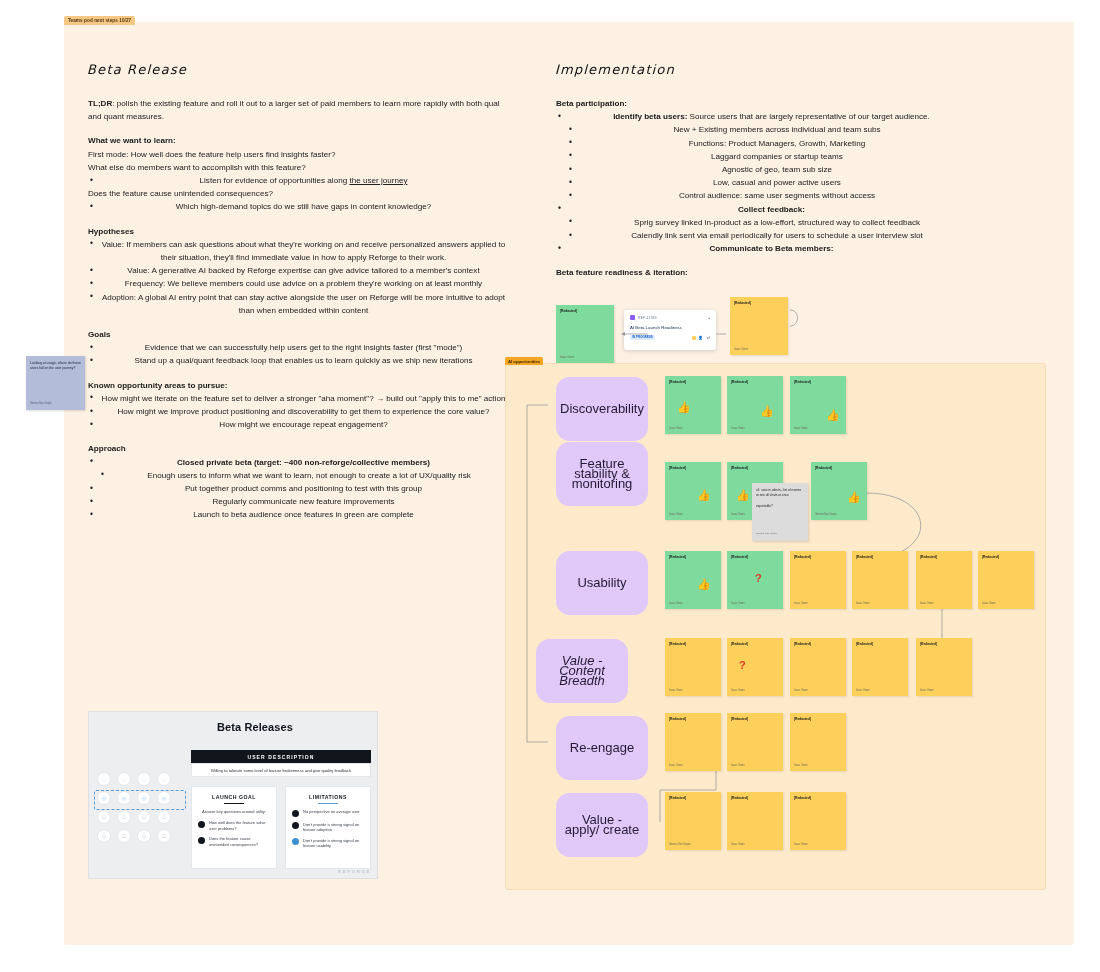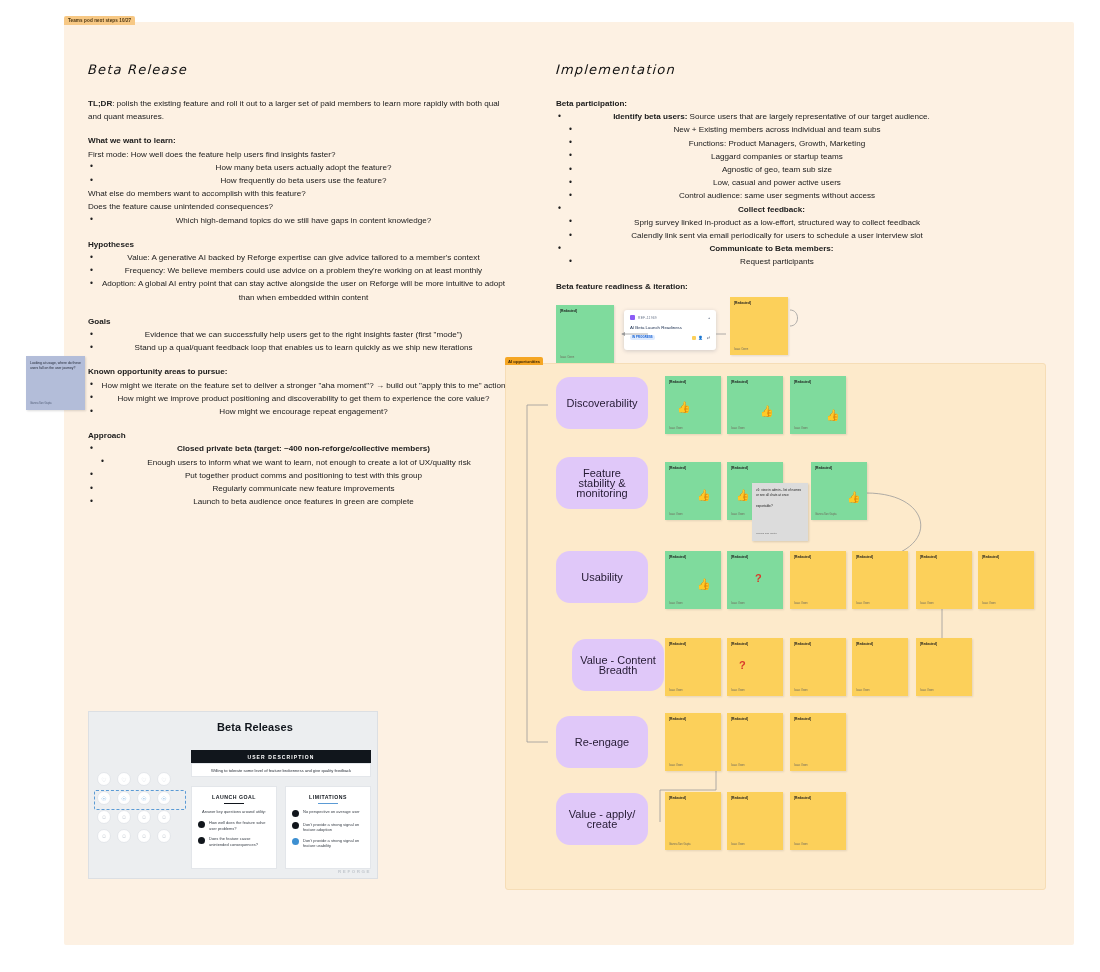--- a/index.html
+++ b/index.html
@@ -114,24 +114,24 @@
     border-radius: 3px;
   }
   .board-tag {
     position: absolute; left: 505px; top: 357px;
     background: #f5a623; color: #3b2606;
     font-size: 4.2px; font-weight: 700;
     padding: 1.5px 3px; border-radius: 2px 2px 0 0; white-space: nowrap;
   }
 
   .lane-pill {
-    position: absolute; width: 92px; height: 52px;
+    position: absolute; width: 92px; height: 64px;
     background: #e0c8f9; border-radius: 14px;
     display: flex; align-items: center; justify-content: center; text-align: center;
-    font-size: 11px; color: #241a33; line-height: 10px; padding: 8px 8px;
+    font-size: 13px; color: #241a33; line-height: 10px; padding: 8px 8px;
   }
 
   .note {
     position: absolute; width: 56px; height: 58px;
     box-shadow: 1px 1px 2px rgba(0,0,0,.10);
     padding: 4px;
   }
   .note .tag  { font-size: 3.3px; font-weight: 700; color: #1b1b1b; }
   .note .auth { position: absolute; left: 4px; bottom: 4px; font-size: 2.6px; color: #6d6a5c; }
   .thumb { position: absolute; font-size: 11px; line-height: 1; color: #1f9d55; }
@@ -215,33 +215,33 @@
   <div class="col col-left">
     <div class="marker-title">Beta Release</div>
 
     <div class="p">
       <b>TL;DR</b><span>: polish the existing feature and roll it out to a larger set of paid members to learn more rapidly with both qual and quant measures.</span>
     </div>
 
     <div class="spacer"></div>
     <div class="h">What we want to learn:</div>
     <div class="p">First mode: How well does the feature help users find insights faster?</div>
-    <ul class="ul">
-      <li>How many beta users actually adopt the feature?</li>
-      <li>How frequently do beta users use the feature?</li>
-    </ul>
     <div class="p">What else do members want to accomplish with this feature?</div>
+    <ul class="ul">
+      <li><span>Listen for evidence of opportunities along </span><span class="u">the user journey</span></li>
+    </ul>
     <div class="p">Does the feature cause unintended consequences?</div>
     <ul class="ul">
       <li>Which high-demand topics do we still have gaps in content knowledge?</li>
     </ul>
 
     <div class="spacer"></div>
     <div class="h">Hypotheses</div>
     <ul class="ul">
+      <li>Value: If members can ask questions about what they're working on and receive personalized answers applied to their situation, they'll find immediate value in how to apply Reforge to their work.</li>
       <li>Value: A generative AI backed by Reforge expertise can give advice tailored to a member's context</li>
       <li>Frequency: We believe members could use advice on a problem they're working on at least monthly</li>
     </ul>
     <ul class="ul">
       <li>Adoption: A global AI entry point that can stay active alongside the user on Reforge will be more intuitive to adopt than when embedded within content</li>
     </ul>
 
     <div class="spacer"></div>
     <div class="h">Goals</div>
     <ul class="ul">
@@ -289,23 +289,20 @@
     </ul>
     <ul class="ul">
       <li class="b">Collect feedback:</li>
     </ul>
     <ul class="ul lvl2">
       <li>Sprig survey linked in-product as a low-effort, structured way to collect feedback</li>
       <li>Calendly link sent via email periodically for users to schedule a user interview slot</li>
     </ul>
     <ul class="ul">
       <li class="b">Communicate to Beta members:</li>
-    </ul>
-    <ul class="ul lvl2">
-      <li>Request participants</li>
     </ul>
 
     <div class="spacer"></div>
     <div class="h">Beta feature readiness &amp; iteration:</div>
   </div>
 
   <div class="blue-note">
     <span>Looking at usage, where do these users fall on the user journey?</span>
     <span class="auth">Gianna San Gupta</span>
   </div>
@@ -336,27 +333,27 @@
     <div class="tag">[Redacted]</div>
     <div class="auth">Isaac Owen</div>
   </div>
 
   <div class="board"></div>
   <div class="board-tag">AI opportunities</div>
 
   <div class="lane-pill" style="left:556px; top:377px;">
       <span>Discoverability</span>
     </div>
-  <div class="lane-pill" style="left:556px; top:457px;">
+  <div class="lane-pill" style="left:556px; top:442px;">
       <span>Feature stability &amp; monitoring</span>
     </div>
   <div class="lane-pill" style="left:556px; top:551px;">
       <span>Usability</span>
     </div>
-  <div class="lane-pill" style="left:572px; top:639px;">
+  <div class="lane-pill" style="left:536px; top:639px;font-style:italic;">
       <span>Value - Content Breadth</span>
     </div>
   <div class="lane-pill" style="left:556px; top:793px;">
       <span>Value - apply/ create</span>
     </div>
   <div class="lane-pill" style="left:556px; top:716px;">
       <span>Re-engage</span>
     </div>
 
   <svg class="wires">

